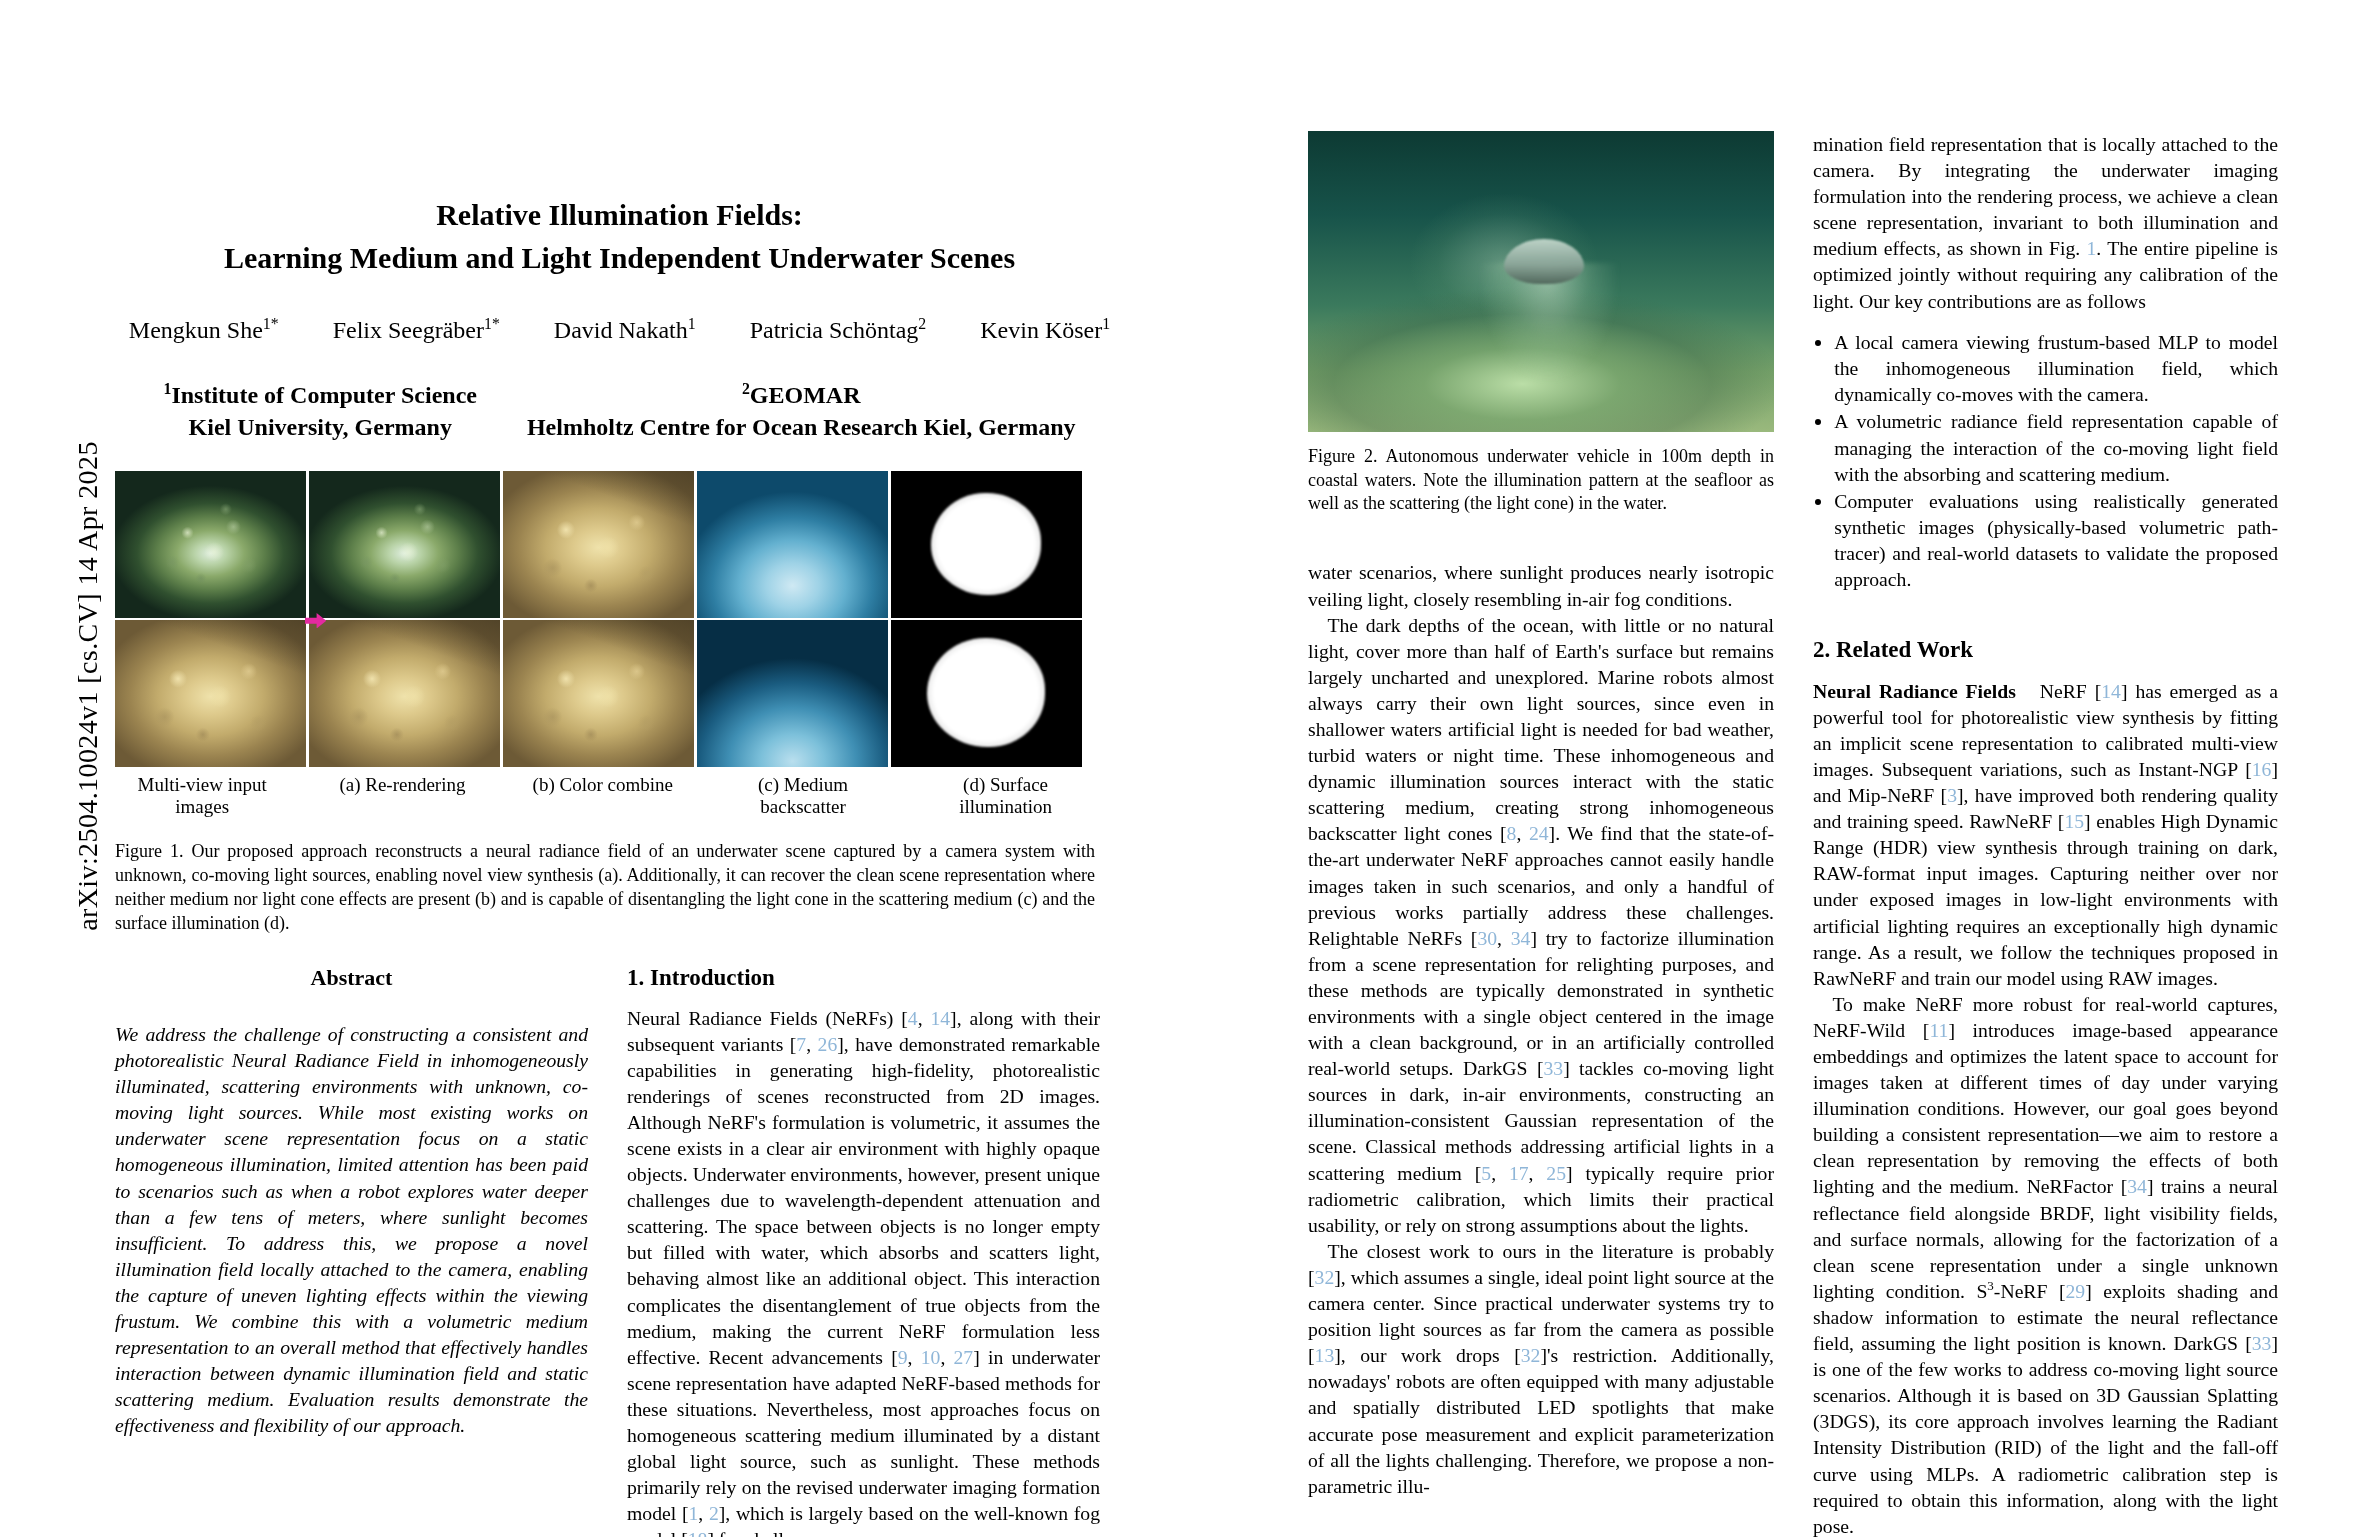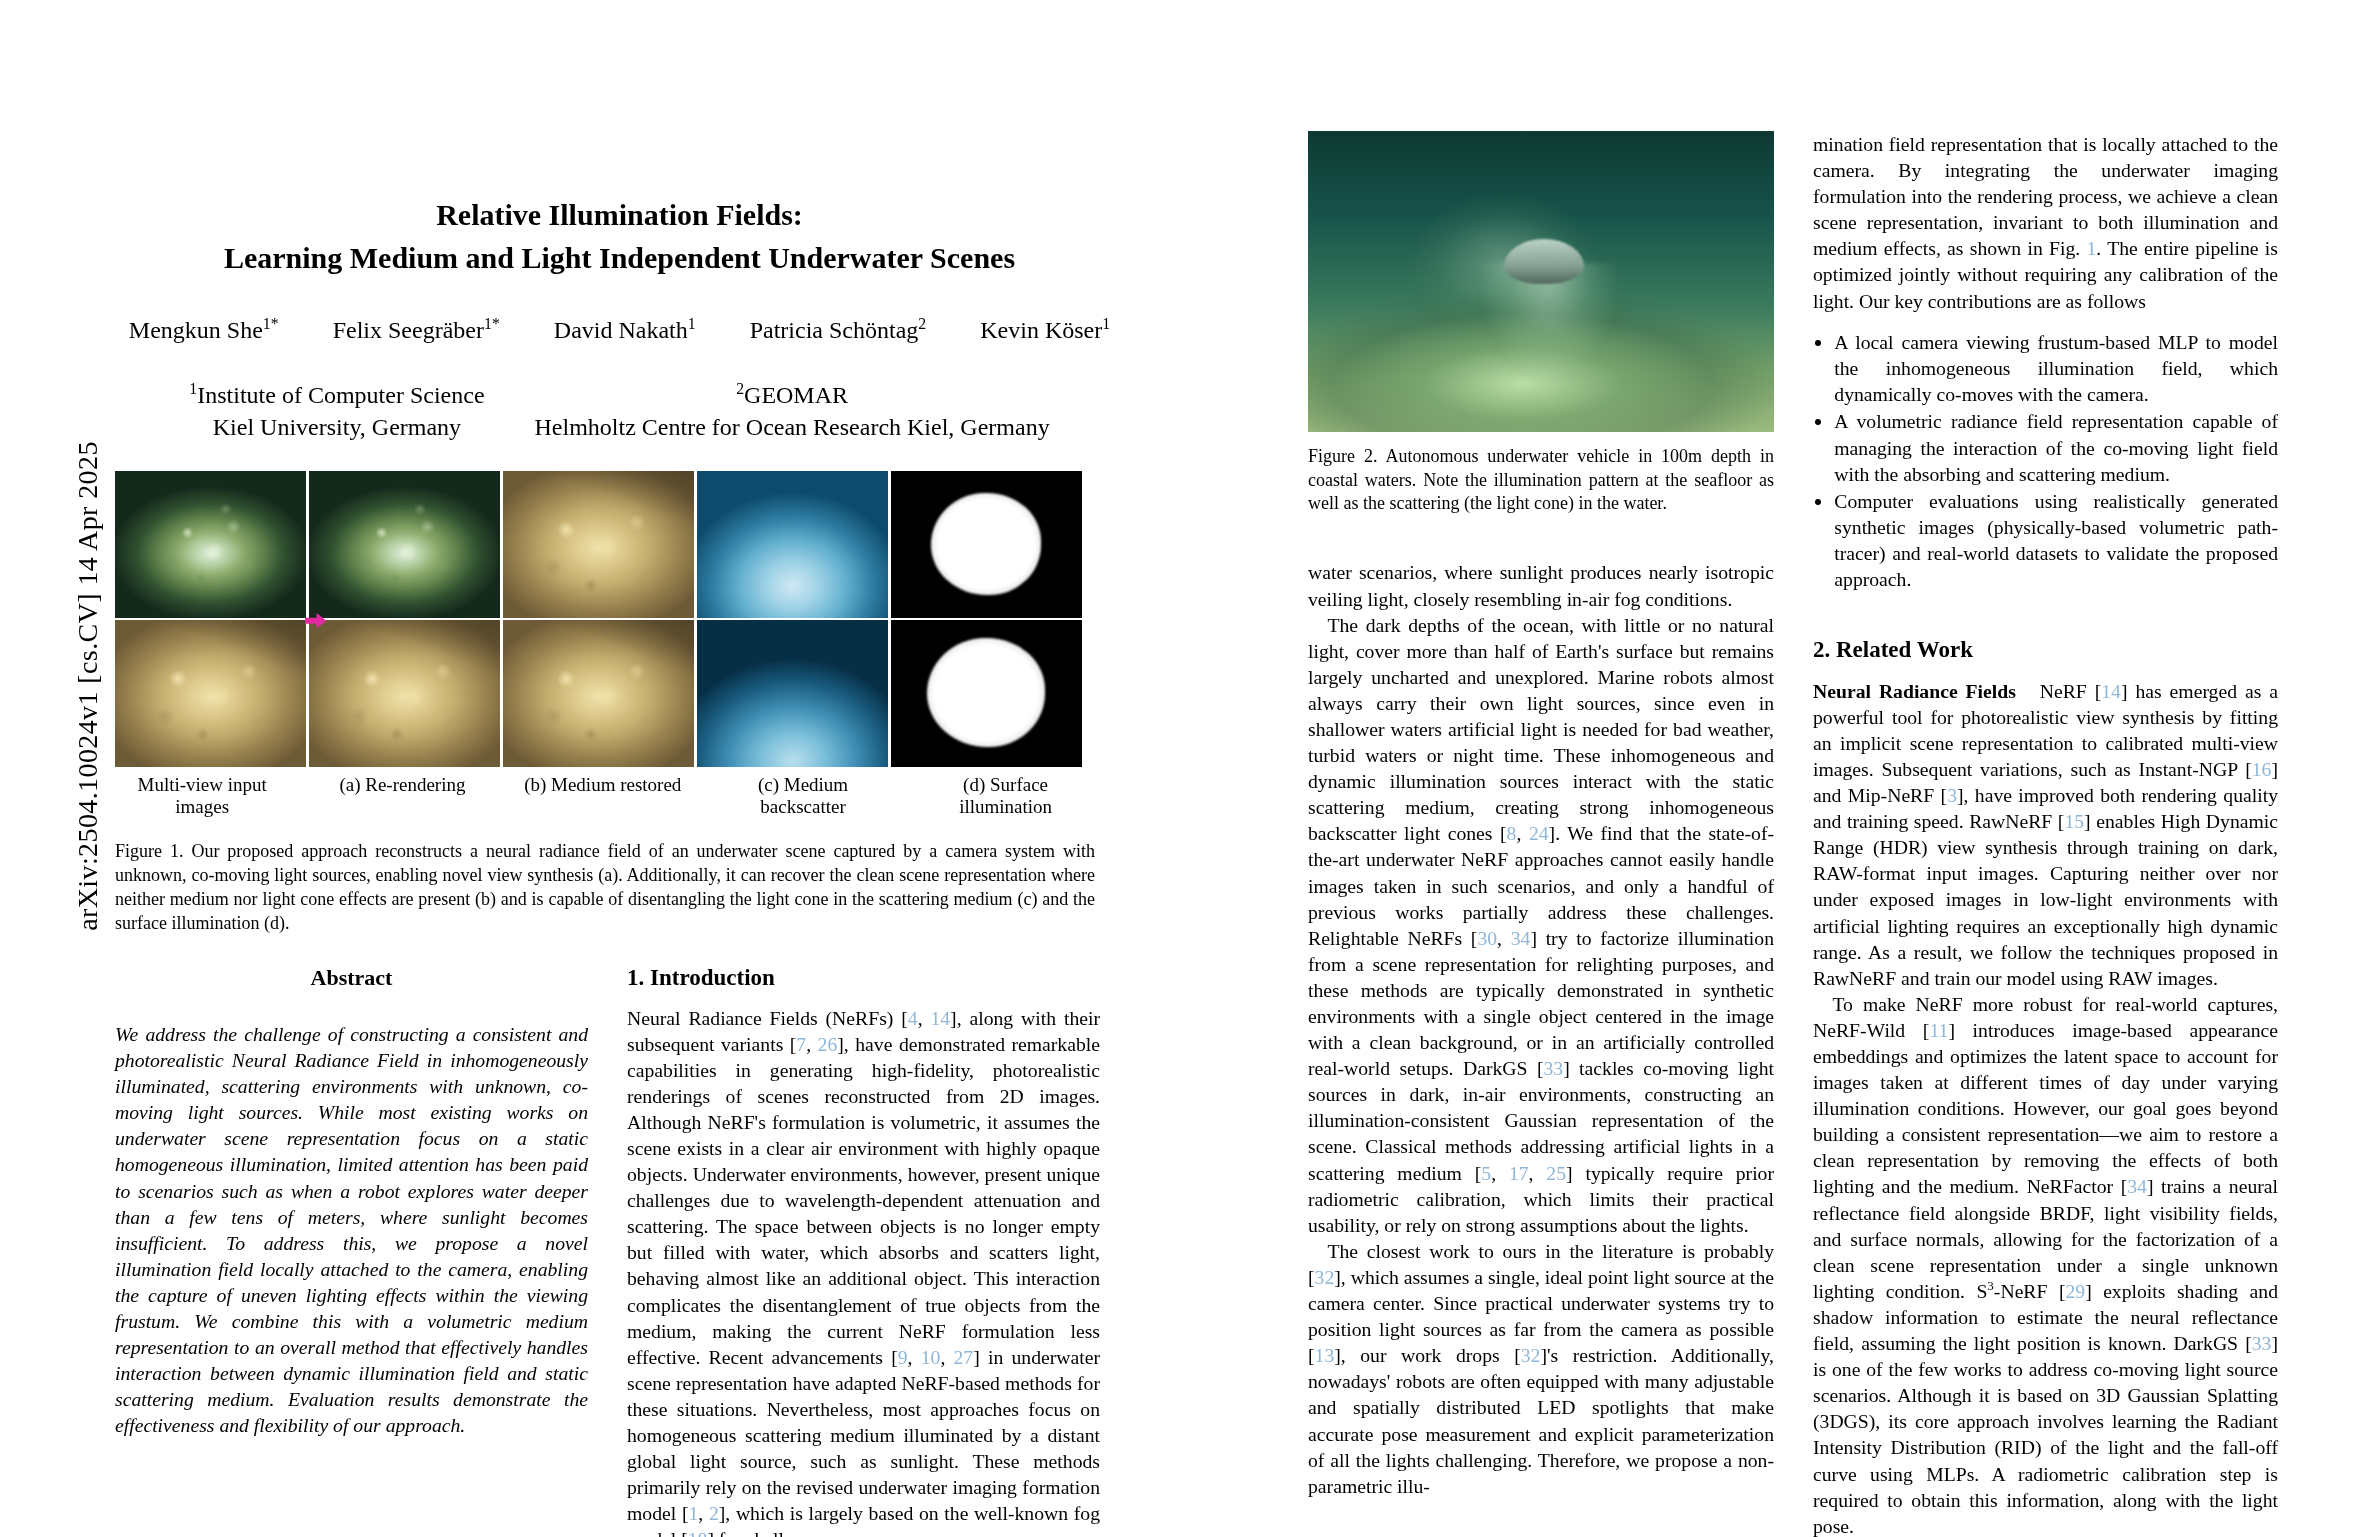--- a/index.html
+++ b/index.html
@@ -66,20 +66,21 @@
   .authors .au { white-space: nowrap; }
   sup { font-size: 0.66em; vertical-align: super; line-height: 0; }
 
   .affils {
     display: flex;
     justify-content: center;
     gap: 50px;
     margin-top: 35px;
     font-size: 24px;
     text-align: center;
+    font-weight: bold;
   }
   .affil { line-height: 1.34; }
 
   
   .fig1 {
     margin-top: 27px;
     position: relative;
     width: 980px;
   }
   .fig1-rows { display: flex; flex-direction: column; gap: 2.9px; }
@@ -342,21 +343,21 @@
         </div>
       </div>
 
       <svg class="arrow" viewBox="0 0 22 16">
         <polygon points="0,5 12,5 12,0 22,8 12,16 12,11 0,11" fill="#e32aa0"></polygon>
       </svg>
 
       <div class="subcaps">
         <div class="sc1">Multi-view input images</div>
         <div class="sc2">(a) Re-rendering</div>
-        <div class="sc3">(b) Medium restored</div>
+        <div class="sc3">(b) Color combine</div>
         <div class="sc4">(c) Medium backscatter</div>
         <div class="sc5">(d) Surface illumination</div>
       </div>
 
       <div class="fig1-caption">Figure 1. Our proposed approach reconstructs a neural radiance field of an underwater scene captured by a camera system with unknown, co-moving light sources, enabling novel view synthesis (a). Additionally, it can recover the clean scene representation where neither medium nor light cone effects are present (b) and is capable of disentangling the light cone in the scattering medium (c) and the surface illumination (d).</div>
     </div>
 
     <div class="cols2">
       <div class="col">
         <div class="abstract-head">Abstract</div>

